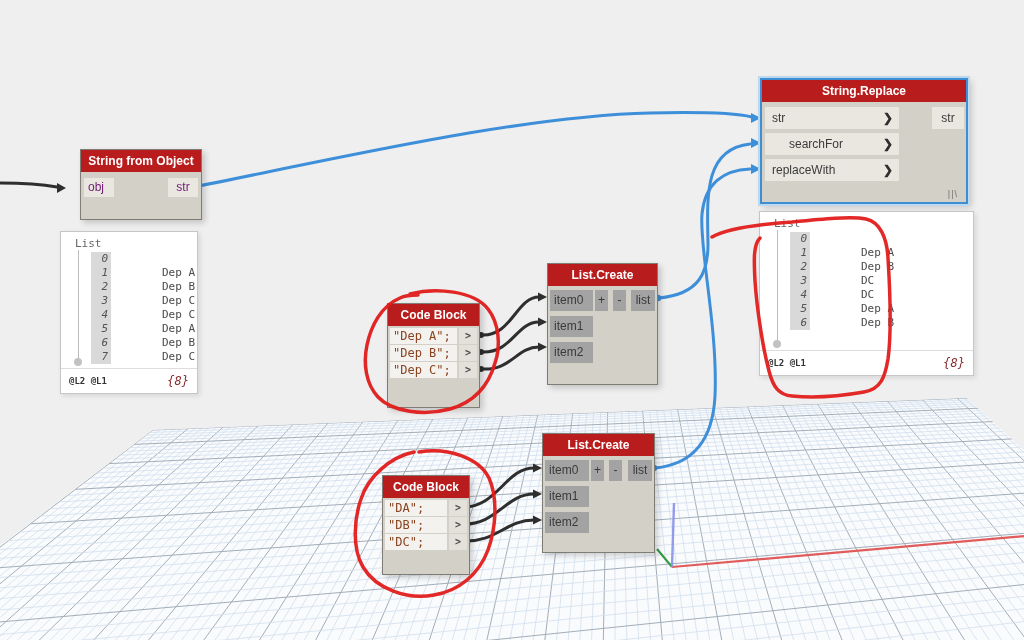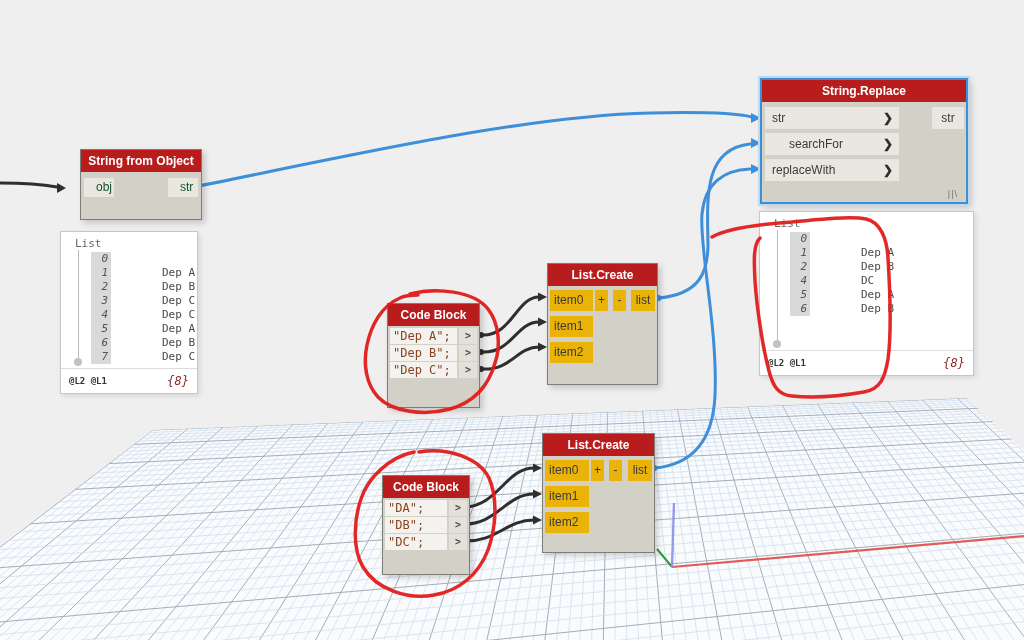--- a/index.html
+++ b/index.html
@@ -6,37 +6,37 @@
   #canvas{position:relative;width:1024px;height:640px;overflow:hidden;background:#efefef;
           font-family:"Liberation Sans",sans-serif;}
   svg.layer{position:absolute;left:0;top:0;width:1024px;height:640px;}
 
   
   .node{position:absolute;background:#d3d0c8;border:1px solid #7e7c75;
         box-shadow:3px 3px 6px rgba(0,0,0,.18);box-sizing:border-box;}
   .node-header{height:22px;line-height:22px;background:#b91c1c;color:#fff;
                font-weight:bold;font-size:12px;text-align:center;white-space:nowrap;overflow:hidden;}
   .selected{border:2px solid #3e8ed2;box-shadow:0 0 0 2px #bcd9ef,3px 3px 7px rgba(0,0,0,.2);}
-  .port{position:absolute;background:#eae7e1;color:#14532d;font-size:12px;line-height:19px;
-        padding:0 12px;box-sizing:border-box;}
+  .port{position:absolute;background:#eae7e1;color:#701a75;font-size:12px;line-height:19px;
+        padding:0 4px;box-sizing:border-box;}
   .sr-row{position:absolute;left:3px;width:134px;height:22px;background:#eae7e1;color:#3a3a3a;
           font-size:12px;line-height:22px;padding-left:7px;box-sizing:border-box;}
   .sr-chev{position:absolute;right:6px;top:0;font-weight:bold;font-size:12px;color:#2e2e2e;}
   .sr-out{position:absolute;right:2px;width:32px;height:22px;background:#eae7e1;color:#3a3a3a;
           font-size:12px;line-height:22px;text-align:center;}
   .lacing{position:absolute;right:8px;bottom:3px;font-size:9px;color:#75736c;letter-spacing:1px;}
 
   .cb-rows{margin-top:2px;}
   .cb-row{display:flex;height:16px;margin:1px 2px;}
   .cb-code{flex:1;background:#f4f2ee;font-family:"DejaVu Sans Mono",monospace;font-size:12px;
            line-height:16px;color:#8a4320;padding-left:3px;white-space:pre;}
   .cb-port{width:18px;margin-left:2px;background:#e4e1da;text-align:center;
            font:bold 10px/16px "DejaVu Sans Mono",monospace;color:#4c4c4c;}
 
-  .lc-box{position:absolute;background:#eab308;color:#3a3a3a;font-size:12px;line-height:21px;
+  .lc-box{position:absolute;background:#a3a3a3;color:#3a3a3a;font-size:12px;line-height:21px;
           height:21px;box-sizing:border-box;}
 
   
   .bubble{position:absolute;background:#fff;border:1px solid #c6c6c6;box-sizing:border-box;
           box-shadow:2px 2px 5px rgba(0,0,0,.10);
           font-family:"DejaVu Sans Mono",monospace;color:#4a4a4a;}
   .ltitle{margin:5px 0 1px 14px;font-size:11px;color:#666;height:14px;}
   .vline{position:absolute;left:17px;width:1px;background:#bbb;}
   .vdot{position:absolute;left:13px;width:8px;height:8px;border-radius:50%;background:#c2c2c2;}
   .lrow{height:14px;line-height:14px;font-size:11px;padding-left:30px;white-space:pre;}
@@ -310,20 +310,21 @@
   </div>
 
   <div class="bubble" style="left:759px;top:211px;width:215px;height:165px;">
     <div class="ltitle">List</div>
     <div class="vline" style="top:18px;height:112px;"></div>
     <div class="vdot" style="top:128px;"></div>
     <div>
       <div class="lrow"><span class="badge">0</span><span class="lval"></span></div>
       <div class="lrow"><span class="badge">1</span><span class="lval">Dep A</span></div>
       <div class="lrow"><span class="badge">2</span><span class="lval">Dep B</span></div>
+      <div class="lrow"><span class="badge">3</span><span class="lval">DC</span></div>
       <div class="lrow"><span class="badge">4</span><span class="lval">DC</span></div>
       <div class="lrow"><span class="badge">5</span><span class="lval">Dep A</span></div>
       <div class="lrow"><span class="badge">6</span><span class="lval">Dep B</span></div>
     </div>
     <div class="lfooter">
       <span class="levels">@L2 @L1</span>
       <span class="count">{8}</span>
     </div>
   </div>
 

